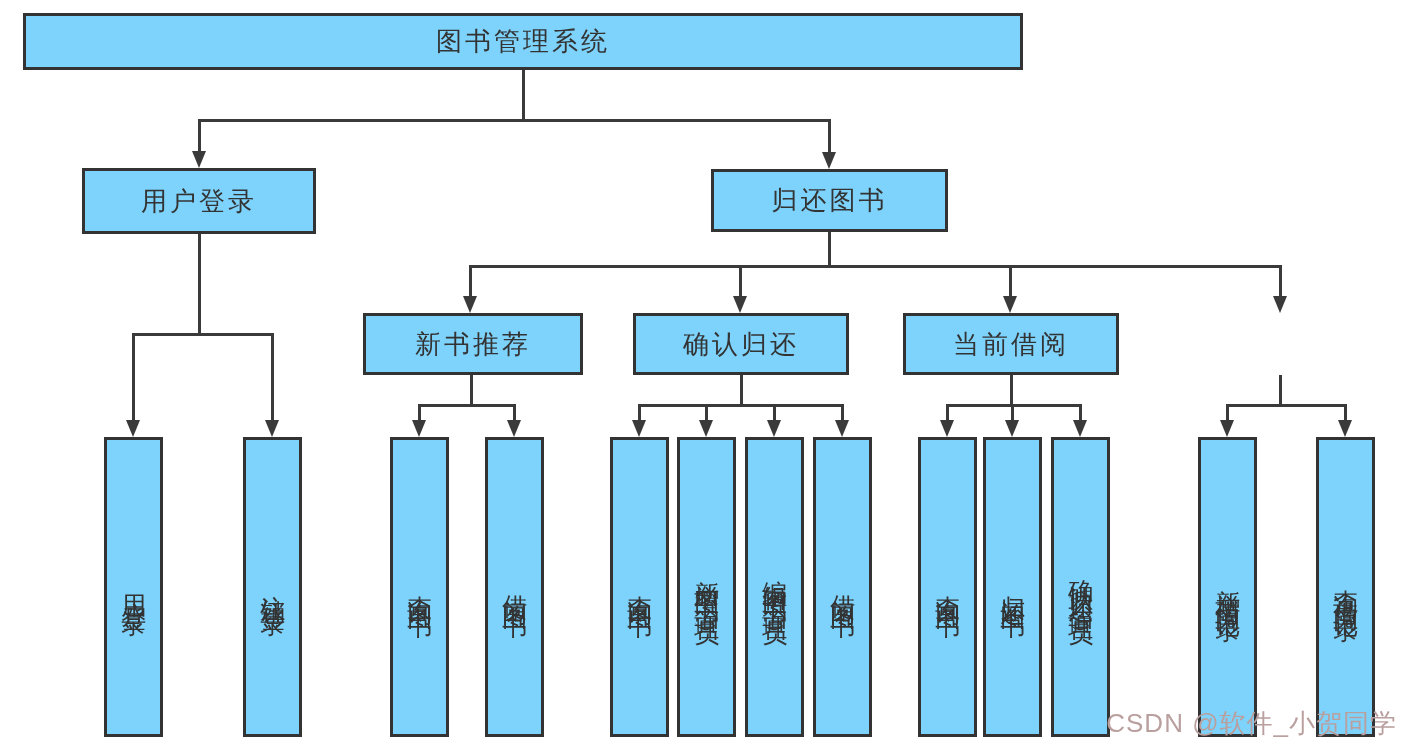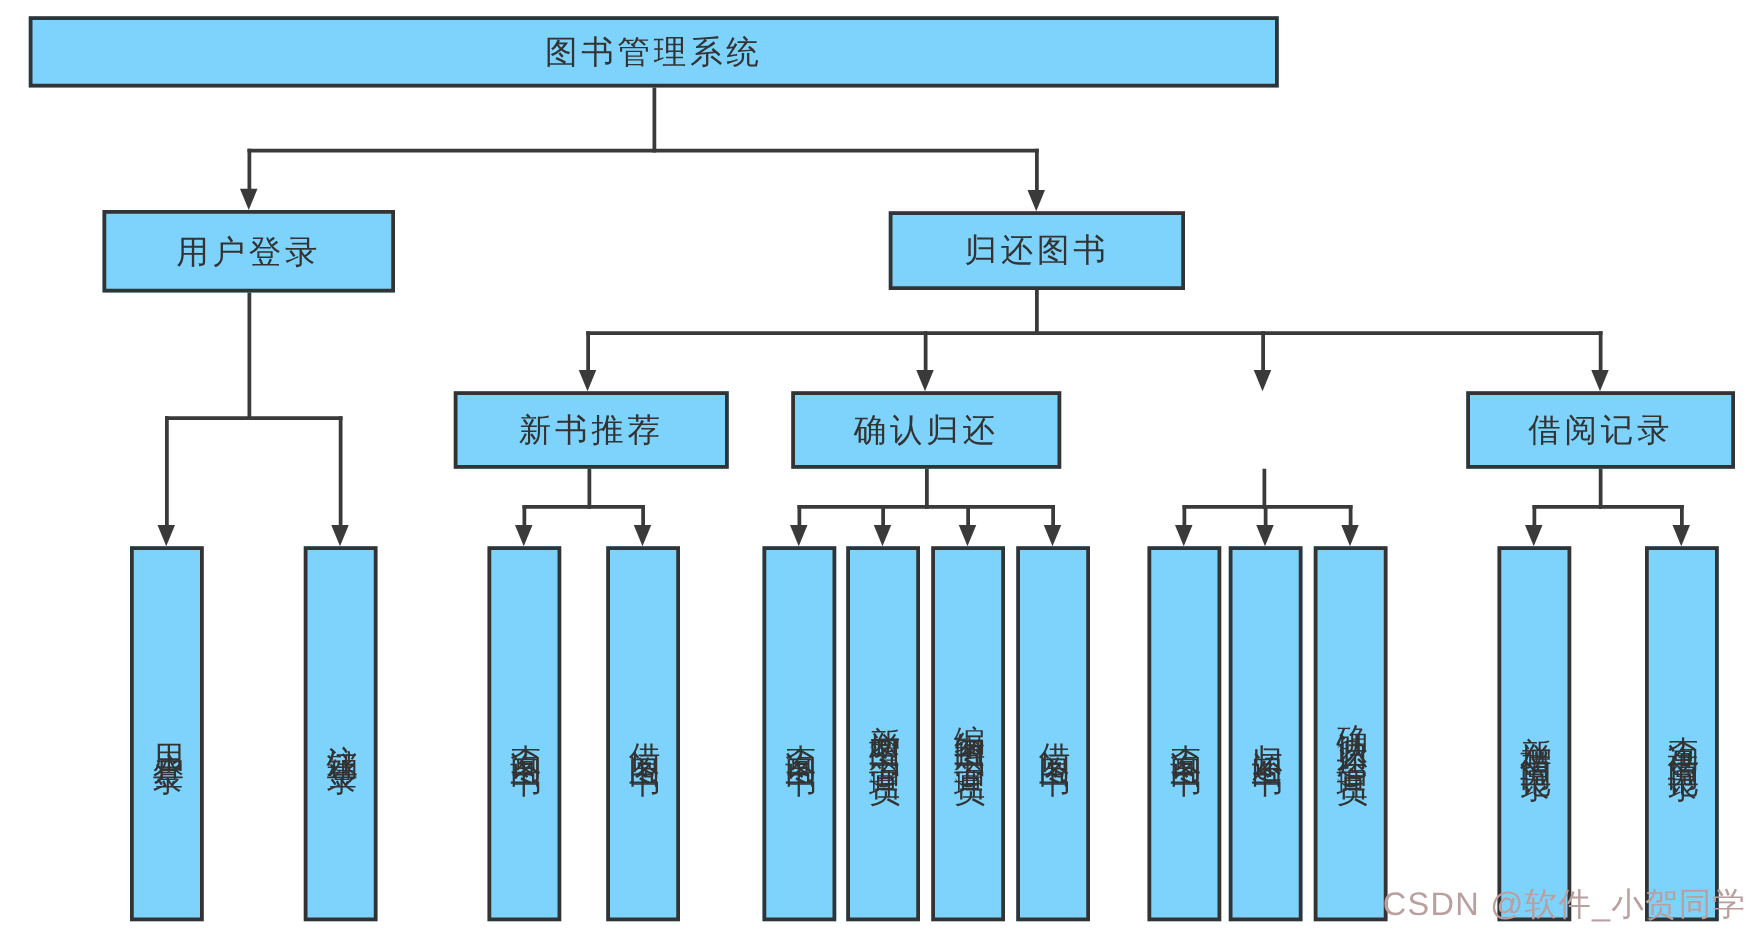--- a/index.html
+++ b/index.html
@@ -96,22 +96,22 @@
   <div class="arrow" style="left:1003px; top:296px;"></div>
   <div class="line" style="left:1279px; top:265px; width:3px; height:32px;"></div>
   <div class="arrow" style="left:1273px; top:296px;"></div>
 
   <div class="box" style="left:363px; top:313px; width:220px; height:62px;">
     <span class="hlabel">新书推荐</span>
   </div>
   <div class="box" style="left:633px; top:313px; width:216px; height:62px;">
     <span class="hlabel">确认归还</span>
   </div>
-  <div class="box" style="left:1173px; top:313px; width:215px; height:62px;">
-    <span class="hlabel">借阅记录</span>
+  <div class="box" style="left:903px; top:313px; width:216px; height:62px;">
+    <span class="hlabel">当前借阅</span>
   </div>
 
   <div class="line" style="left:470px; top:375px; width:3px; height:32px;"></div>
   <div class="line" style="left:418px; top:404px; width:98px; height:3px;"></div>
   <div class="line" style="left:418px; top:404px; width:3px; height:17px;"></div>
   <div class="arrow" style="left:412px; top:420px;"></div>
   <div class="line" style="left:513px; top:404px; width:3px; height:17px;"></div>
   <div class="arrow" style="left:507px; top:420px;"></div>
 
   <div class="line" style="left:740px; top:375px; width:3px; height:32px;"></div>

